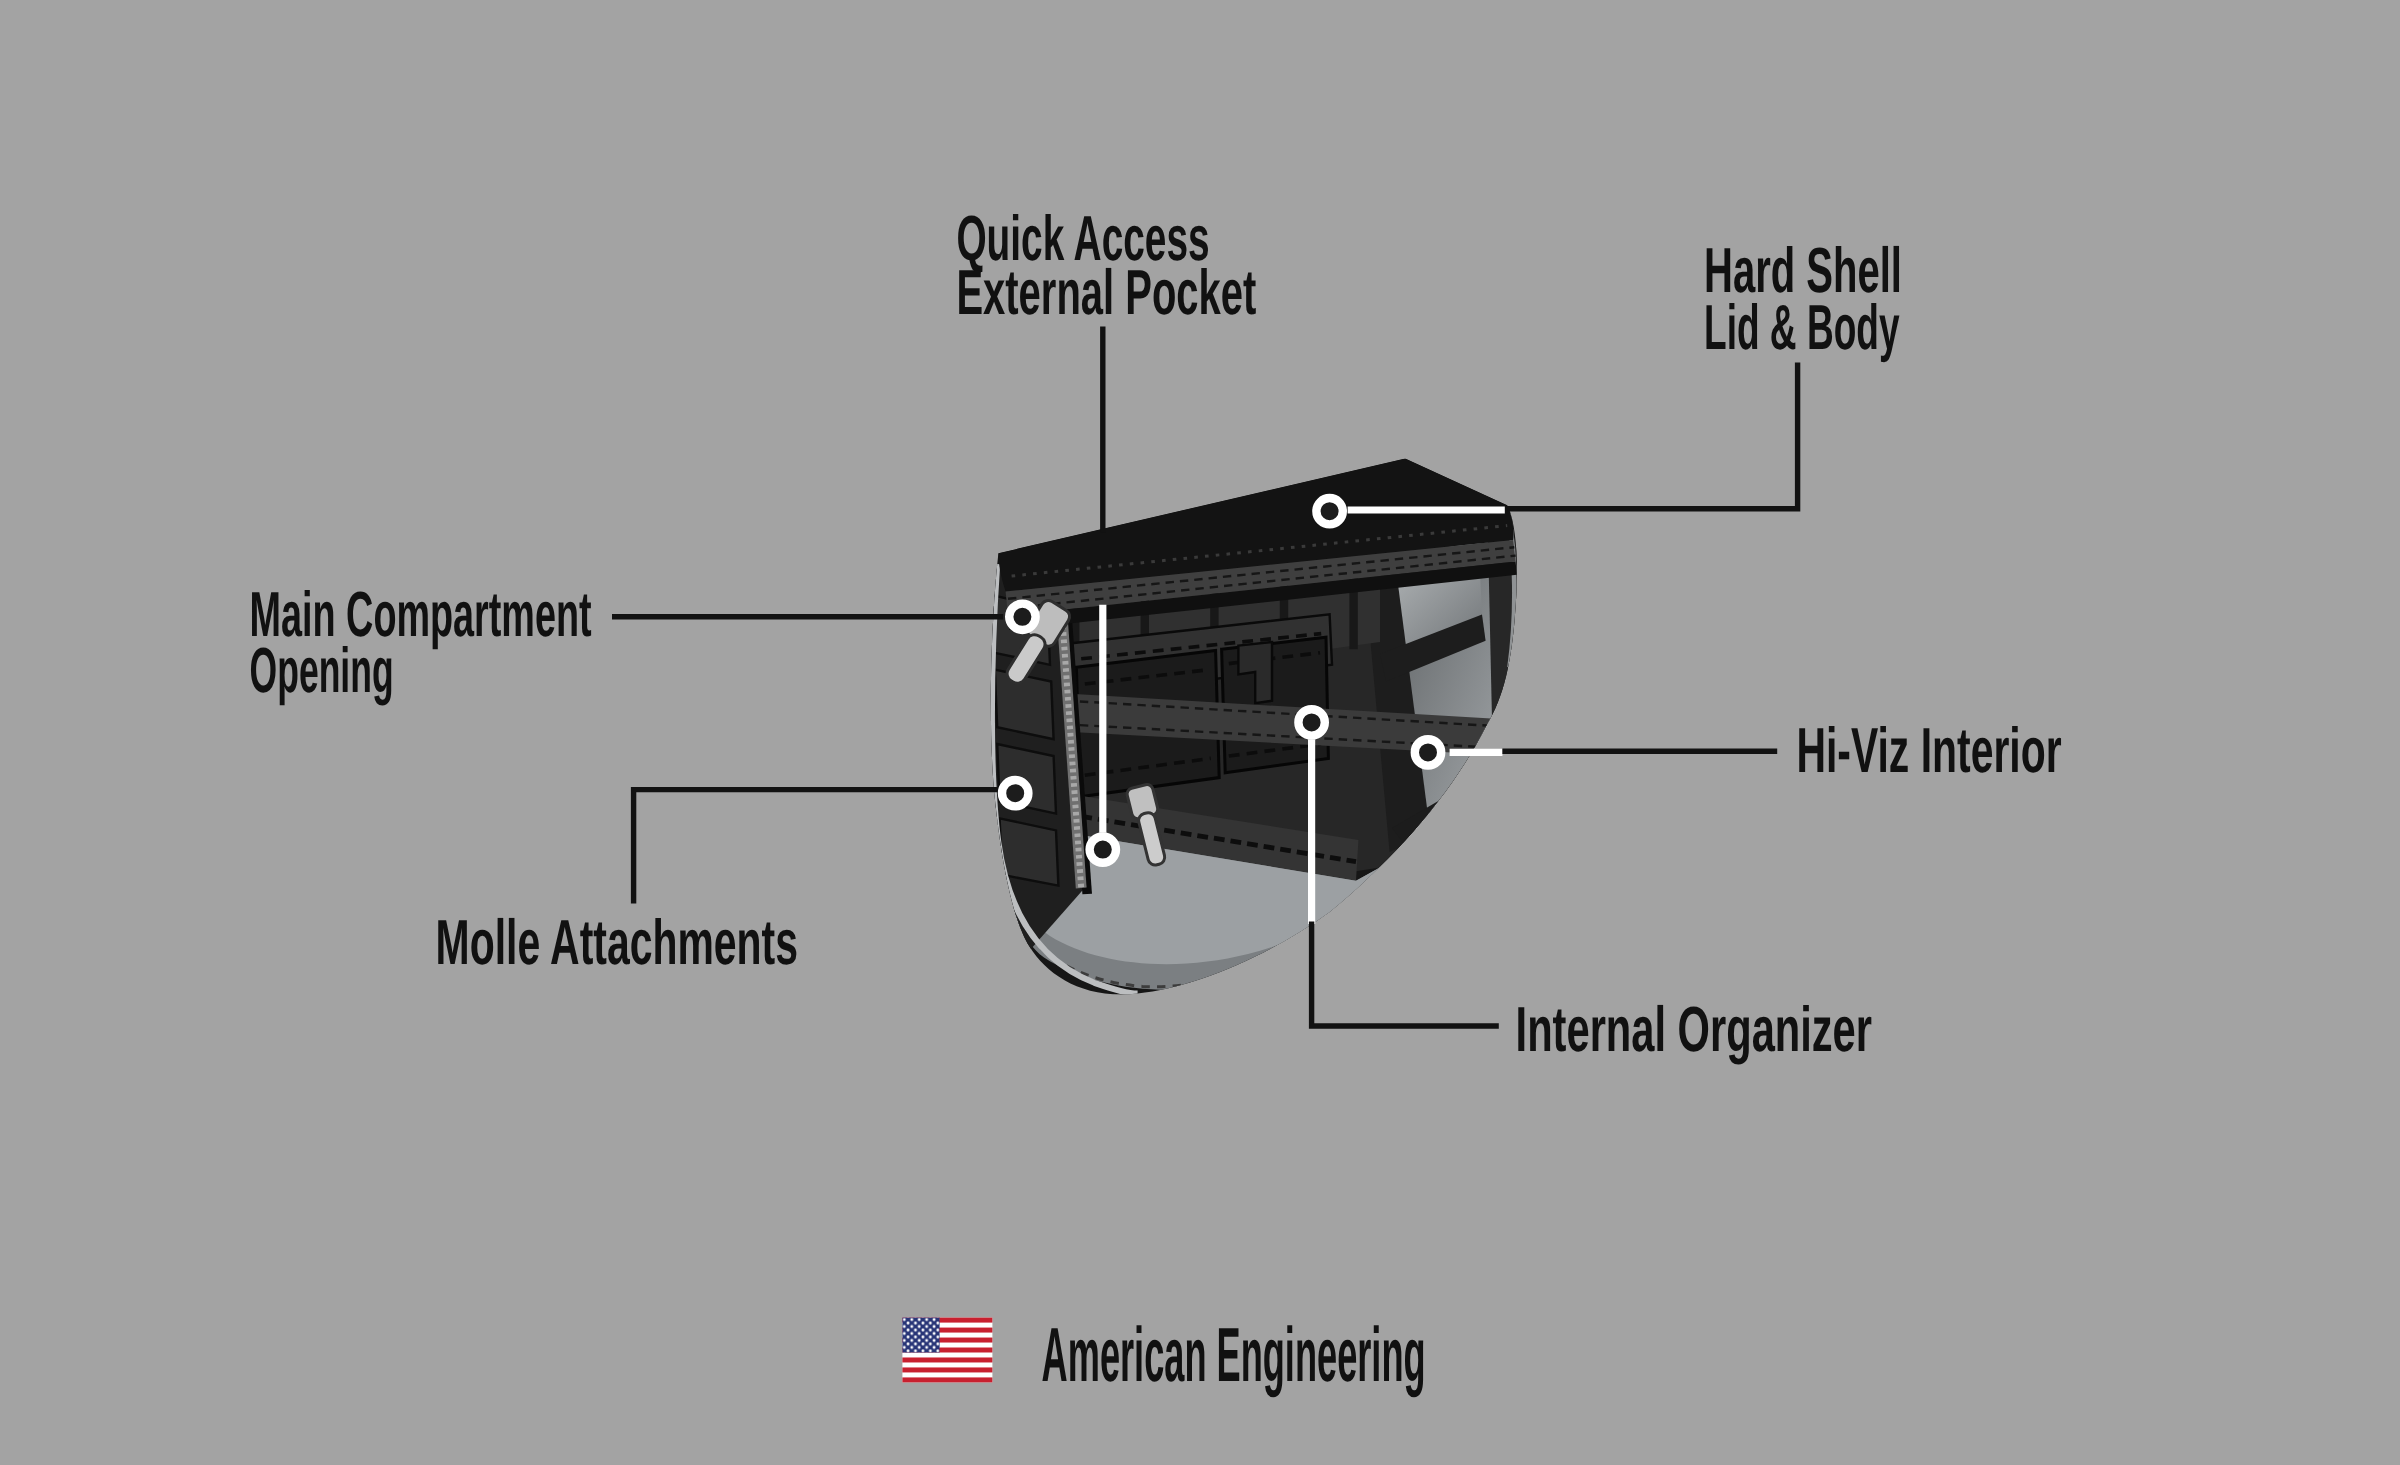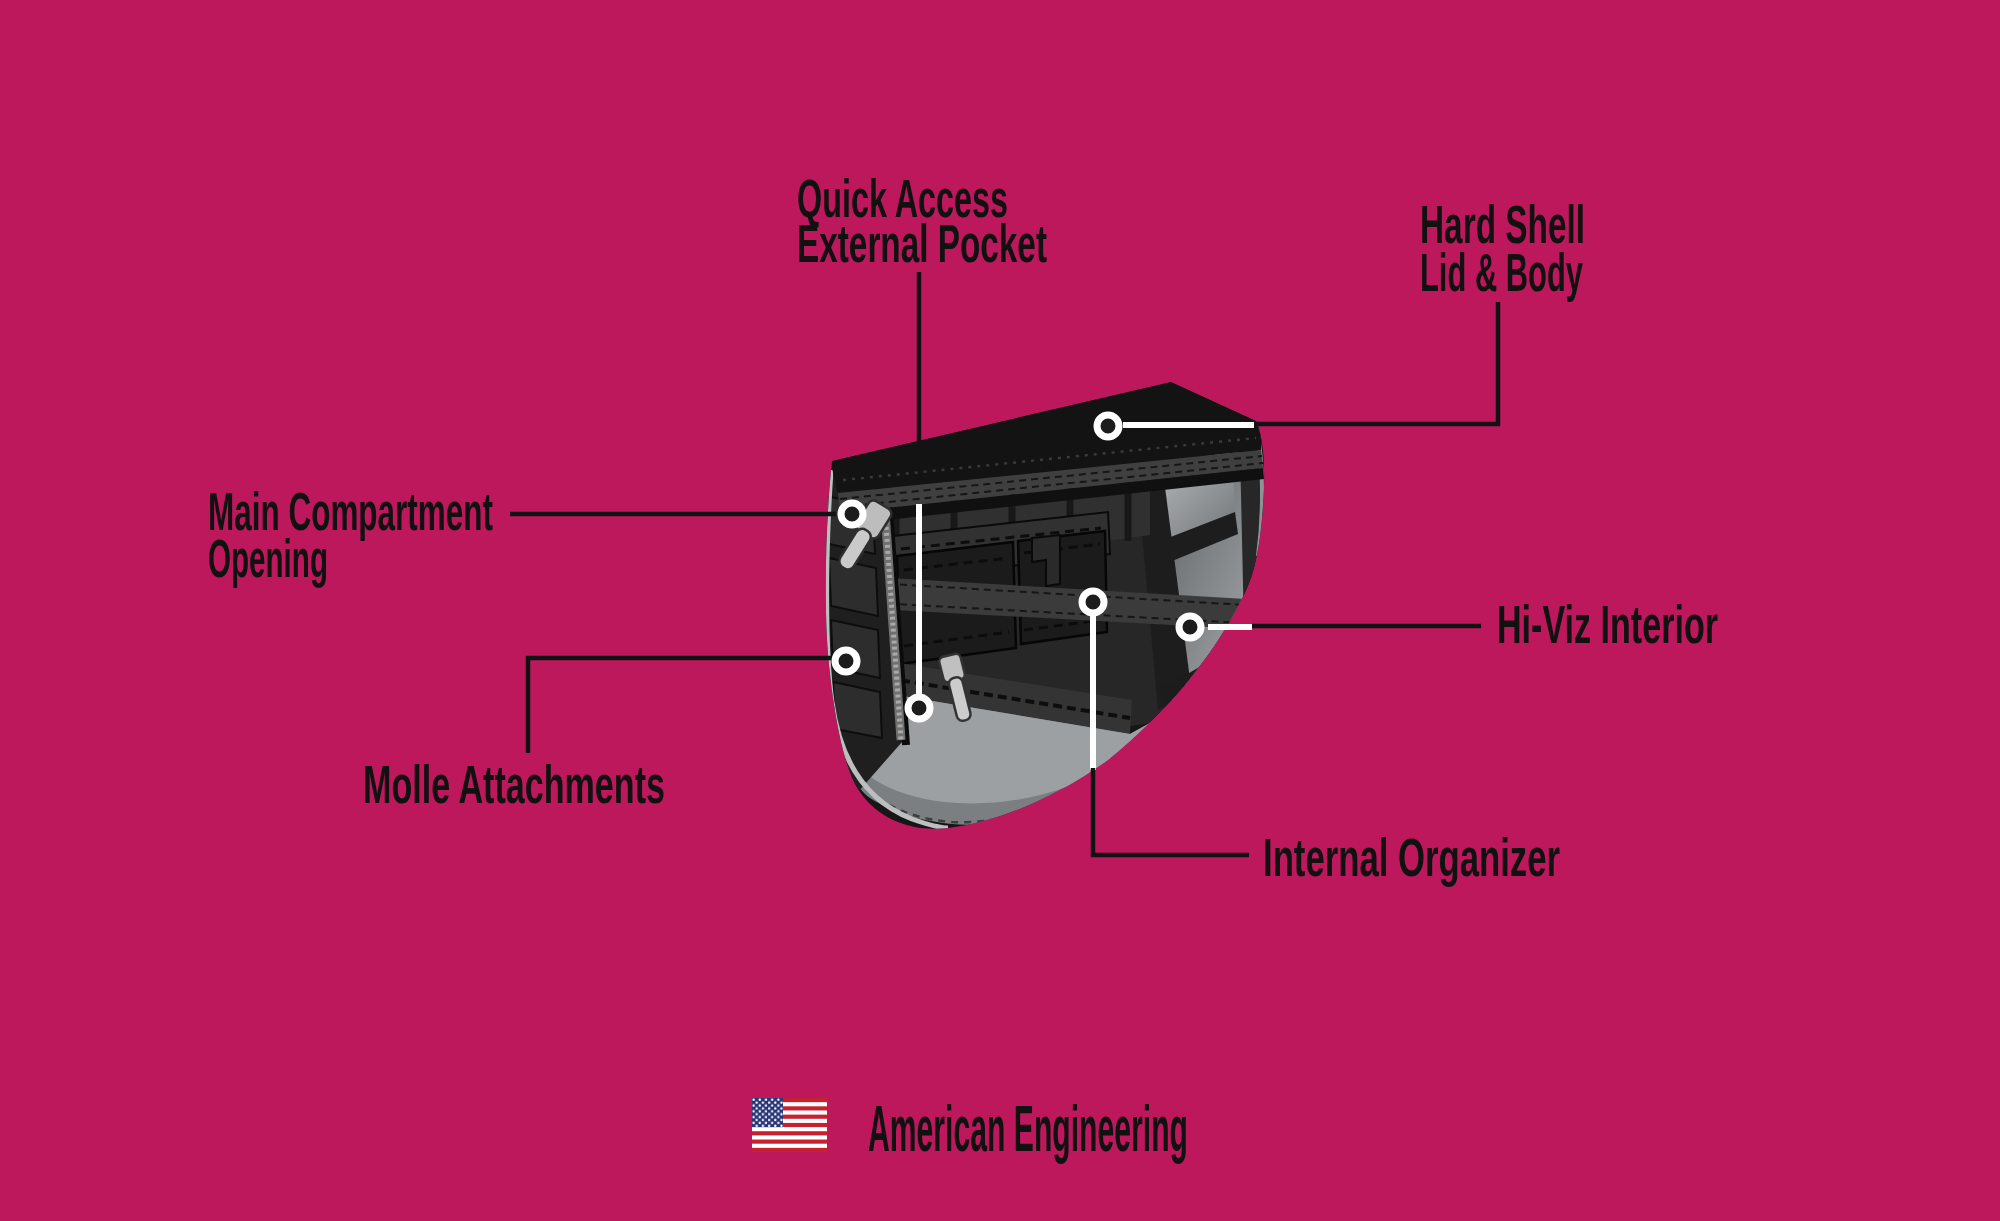--- a/index.html
+++ b/index.html
@@ -1,16 +1,16 @@
 <!DOCTYPE html>
 <html><head>
 <meta charset="utf-8">
 <style>
   html,body{margin:0;padding:0;background:#ffffff;}
-  .canvas{position:relative;width:2000px;height:1221px;background:#be185d;overflow:hidden;}
+  .canvas{position:relative;width:2000px;height:1221px;background:#a3a3a3;overflow:hidden;}
   svg{position:absolute;left:0;top:0;}
   text{font-family:"Liberation Sans",sans-serif;font-weight:700;fill:#111111;}
   .lbl{font-size:53px;}
   .lbl-lg{font-size:64px;}
   .ln{stroke:#121212;stroke-width:4.5;fill:none;}
   .lnw{stroke:#ffffff;stroke-width:6;fill:none;}
   .dot{fill:#1c1c1c;stroke:#ffffff;stroke-width:7;}
   .stitch{stroke:#161616;stroke-width:2;stroke-dasharray:7 5;fill:none;}
   .stitchlt{stroke:#3d3d3d;stroke-width:2.5;stroke-dasharray:7 6;fill:none;}
   .pdash{stroke:#0c0c0c;stroke-width:3;stroke-dasharray:9 6;fill:none;}

